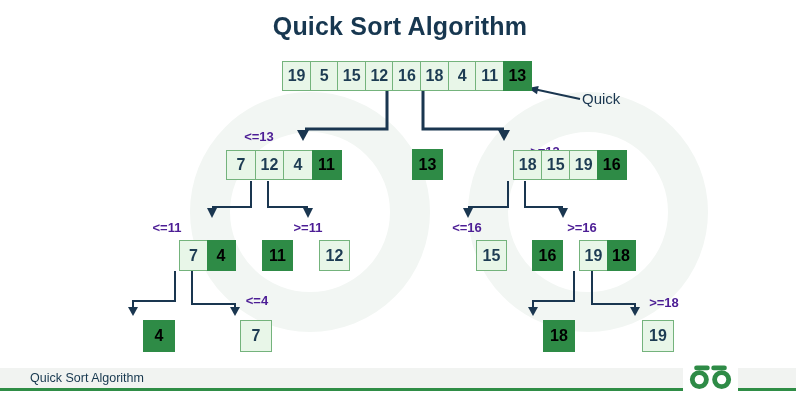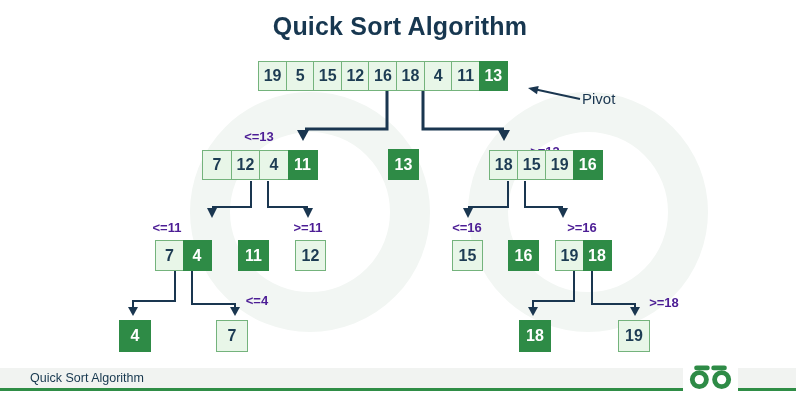--- a/index.html
+++ b/index.html
@@ -6,27 +6,27 @@
   #canvas{
     position:relative;width:800px;height:392px;overflow:hidden;
     background:#ffffff;font-family:"Liberation Sans",sans-serif;
   }
   .watermark{position:absolute;left:0;top:0;z-index:0;}
   .layer{position:absolute;left:0;top:0;z-index:1;pointer-events:none;}
   .title{
     position:absolute;left:0;top:12px;width:800px;text-align:center;z-index:2;
     font-size:25px;font-weight:bold;color:#173750;letter-spacing:.2px;
   }
-  .arr{position:absolute;display:flex;z-index:2;}
+  .arr{position:absolute;display:flex;z-index:2;margin-left:24px;}
   .cell{
     box-sizing:border-box;display:flex;align-items:center;justify-content:center;
     font-size:16px;font-weight:600;color:#1d3c53;
   }
   .cell.light{background:#e8f6e8;border:1.5px solid #74b37c;}
-  .cell.dark{background:#2e8b46;border:1.5px solid #2e8b46;color:#ffffff;}
+  .cell.dark{background:#2e8b46;border:1.5px solid #2e8b46;color:#000000;}
   .cell + .cell{margin-left:-1.5px;}
   .w291{width:29.1px;height:30px;}
   .w30{width:30px;height:30px;}
   .w295{width:29.5px;height:30px;}
   .w29{width:29px;height:31px;}
   .sq{width:31px;height:31px;}
   .sq2{width:32px;height:32px;}
   .lbl{
     position:absolute;z-index:2;text-align:center;
     font-size:13px;font-weight:600;color:#4c1d95;
@@ -95,21 +95,21 @@
     <div class="cell light w291">19</div>
     <div class="cell light w291">5</div>
     <div class="cell light w291">15</div>
     <div class="cell light w291">12</div>
     <div class="cell light w291">16</div>
     <div class="cell light w291">18</div>
     <div class="cell light w291">4</div>
     <div class="cell light w291">11</div>
     <div class="cell dark w291">13</div>
   </div>
-  <div class="pivot-text">Pivot</div>
+  <div class="pivot-text">Quick</div>
 
   <div class="lbl" style="left:229px;top:129px;width:60px;">&lt;=13</div>
   <div class="arr" style="left:202px;top:150px;">
     <div class="cell light w30">7</div>
     <div class="cell light w30">12</div>
     <div class="cell light w30">4</div>
     <div class="cell dark w30">11</div>
   </div>
 
   <div class="arr" style="left:388px;top:149px;">

